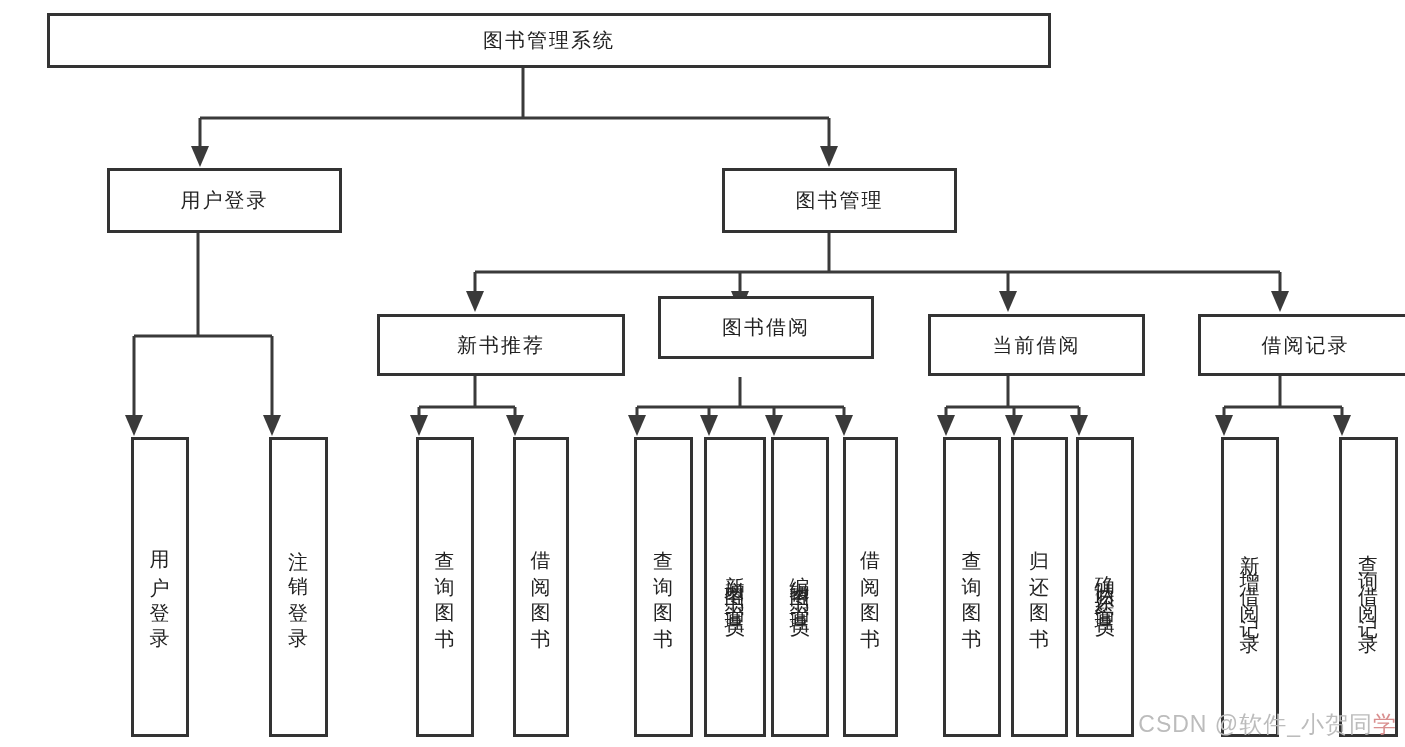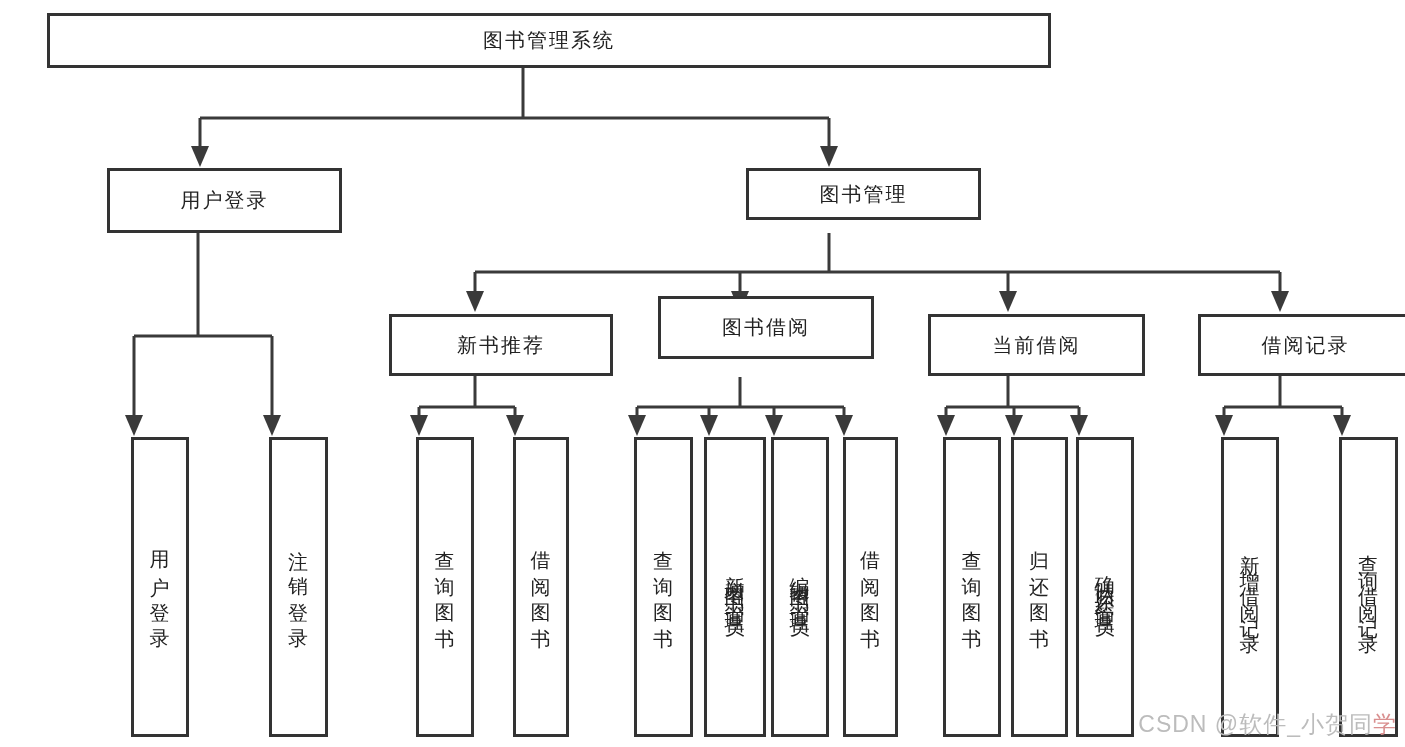--- a/index.html
+++ b/index.html
@@ -78,25 +78,25 @@
     <polygon points="1333,415 1351,415 1342,436"></polygon>
   </svg>
 
   <div class="box h" style="left:21px;top:13px;width:1004px;height:55px">
     <span>图书管理系统</span>
   </div>
 
   <div class="box h" style="left:81px;top:168px;width:235px;height:65px">
     <span>用户登录</span>
   </div>
-  <div class="box h" style="left:720px;top:168px;width:235px;height:52px">
+  <div class="box h" style="left:696px;top:168px;width:235px;height:65px">
     <span>图书管理</span>
   </div>
 
-  <div class="box h" style="left:363px;top:314px;width:224px;height:62px">
+  <div class="box h" style="left:351px;top:314px;width:248px;height:62px">
     <span>新书推荐</span>
   </div>
   <div class="box h" style="left:632px;top:296px;width:216px;height:63px">
     <span>图书借阅</span>
   </div>
   <div class="box h" style="left:1172px;top:314px;width:215px;height:62px">
     <span>借阅记录</span>
   </div>
   <div class="box h" style="left:902px;top:314px;width:217px;height:62px">
     <span>当前借阅</span>

